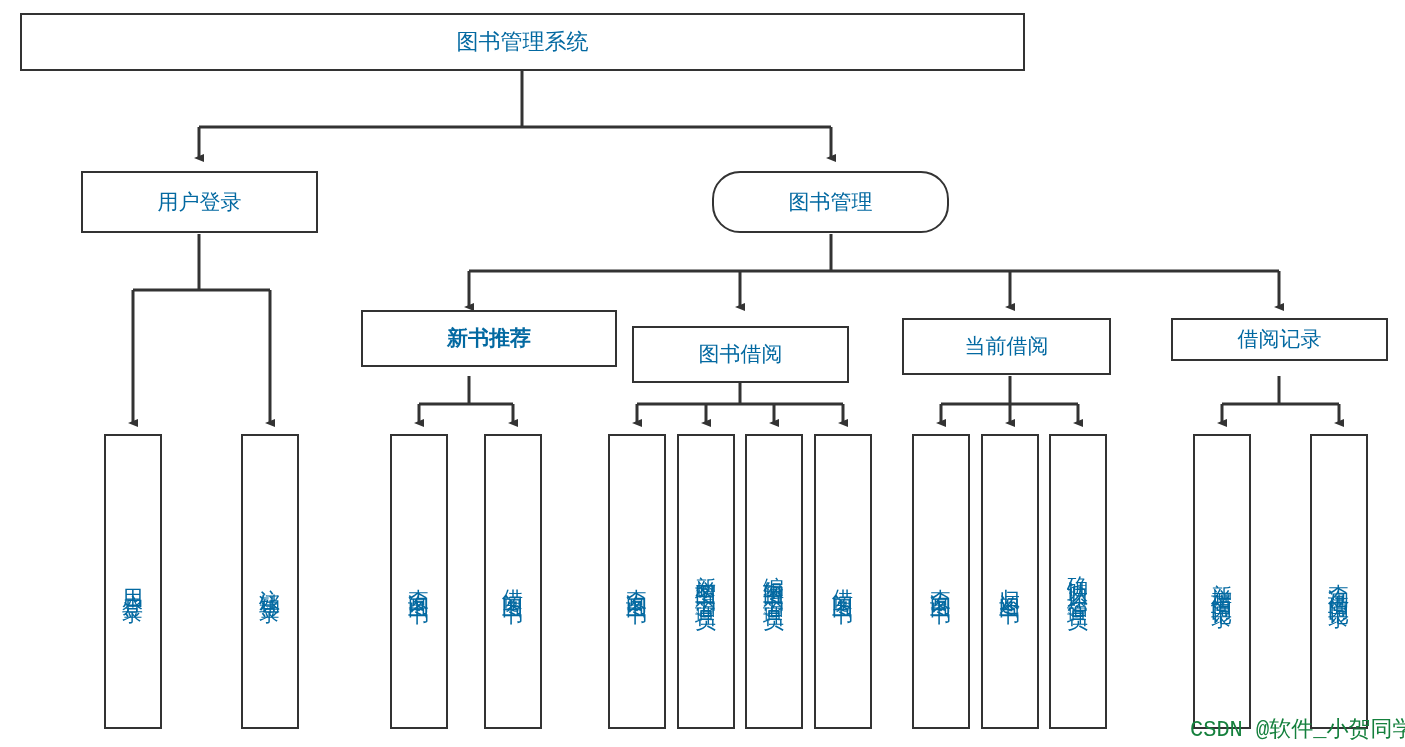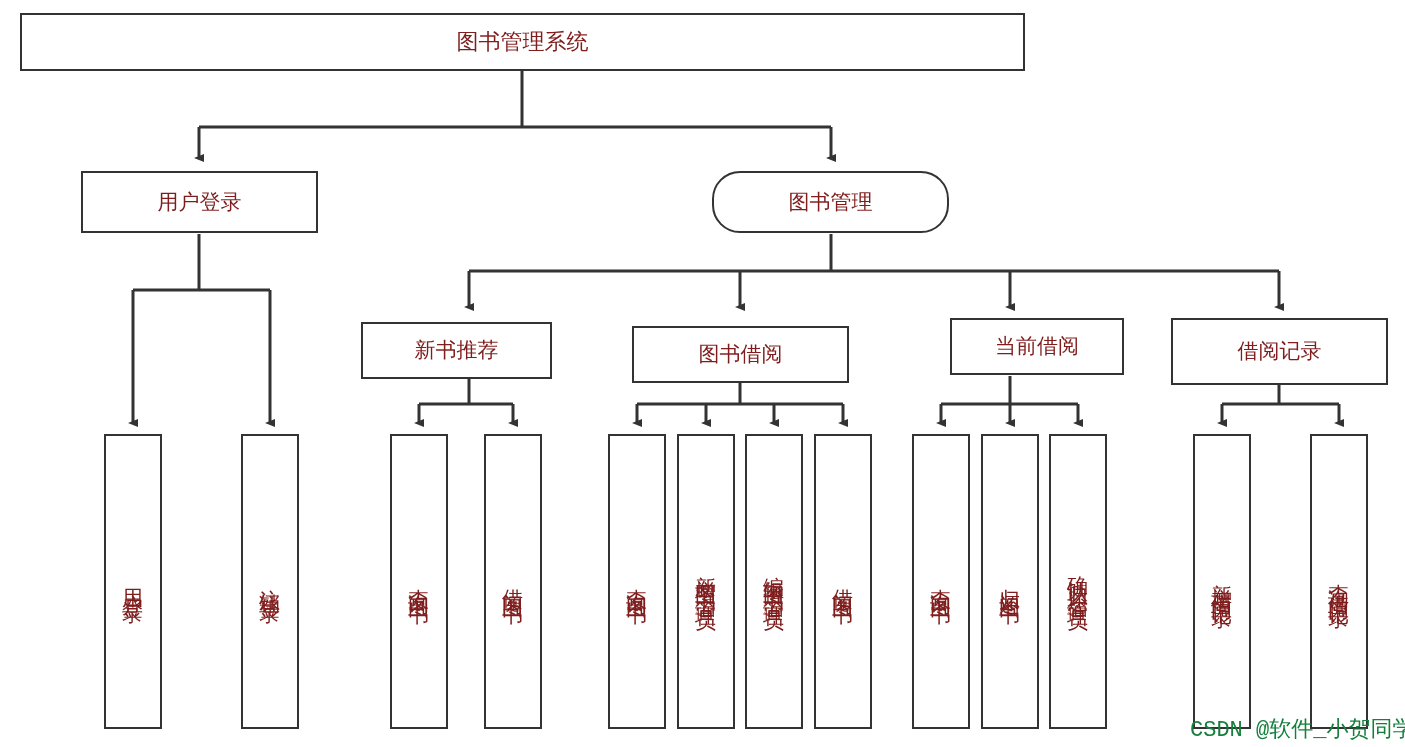--- a/index.html
+++ b/index.html
@@ -30,21 +30,21 @@
     position: absolute;
     box-sizing: border-box;
     background: #ffffff;
     border: 2px solid #333333;
     display: flex;
     align-items: center;
     justify-content: center;
     z-index: 2;
   }
   .node-label {
-    color: #7f1d1d;
+    color: #0369a1;
     text-align: center;
     line-height: 1.15;
     white-space: nowrap;
   }
   .node.root .node-label {
     font-size: 22px;
   }
   .node.level2 .node-label {
     font-size: 21px;
   }
@@ -133,30 +133,30 @@
     <span class="node-label">图书管理系统</span>
   </div>
 
   <div class="node level2" style="left:81px; top:171px; width:237px; height:62px;">
     <span class="node-label">用户登录</span>
   </div>
   <div class="node level2" style="left:712px; top:171px; width:237px; height:62px;border-radius:28px;">
     <span class="node-label">图书管理</span>
   </div>
 
-  <div class="node level3" style="left:361px; top:322px; width:191px; height:57px;">
+  <div class="node level3" style="left:361px; top:310px; width:256px; height:57px;font-weight:bold;">
     <span class="node-label">新书推荐</span>
   </div>
   <div class="node level3" style="left:632px; top:326px; width:217px; height:57px;">
     <span class="node-label">图书借阅</span>
   </div>
-  <div class="node level3" style="left:902px; top:318px; width:174px; height:57px;margin-left:48px;">
+  <div class="node level3" style="left:902px; top:318px; width:209px; height:57px;">
     <span class="node-label">当前借阅</span>
   </div>
-  <div class="node level3" style="left:1171px; top:318px; width:217px; height:67px;">
+  <div class="node level3" style="left:1171px; top:318px; width:217px; height:43px;">
     <span class="node-label">借阅记录</span>
   </div>
 
   <div class="node leaf" style="left:104px; top:434px; width:58px; height:295px;">
     <span class="node-label">用户登录</span>
   </div>
   <div class="node leaf" style="left:241px; top:434px; width:58px; height:295px;">
     <span class="node-label">注销登录</span>
   </div>
 

